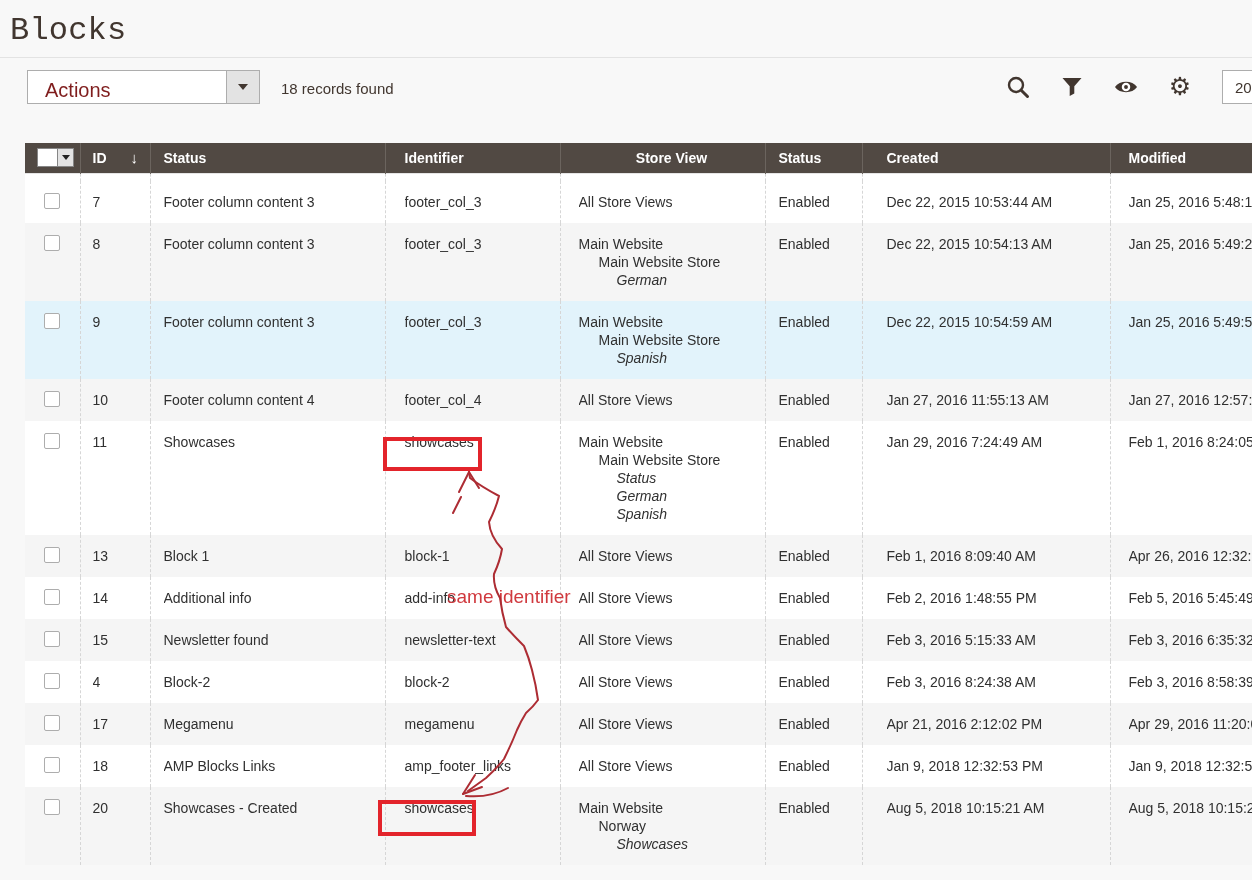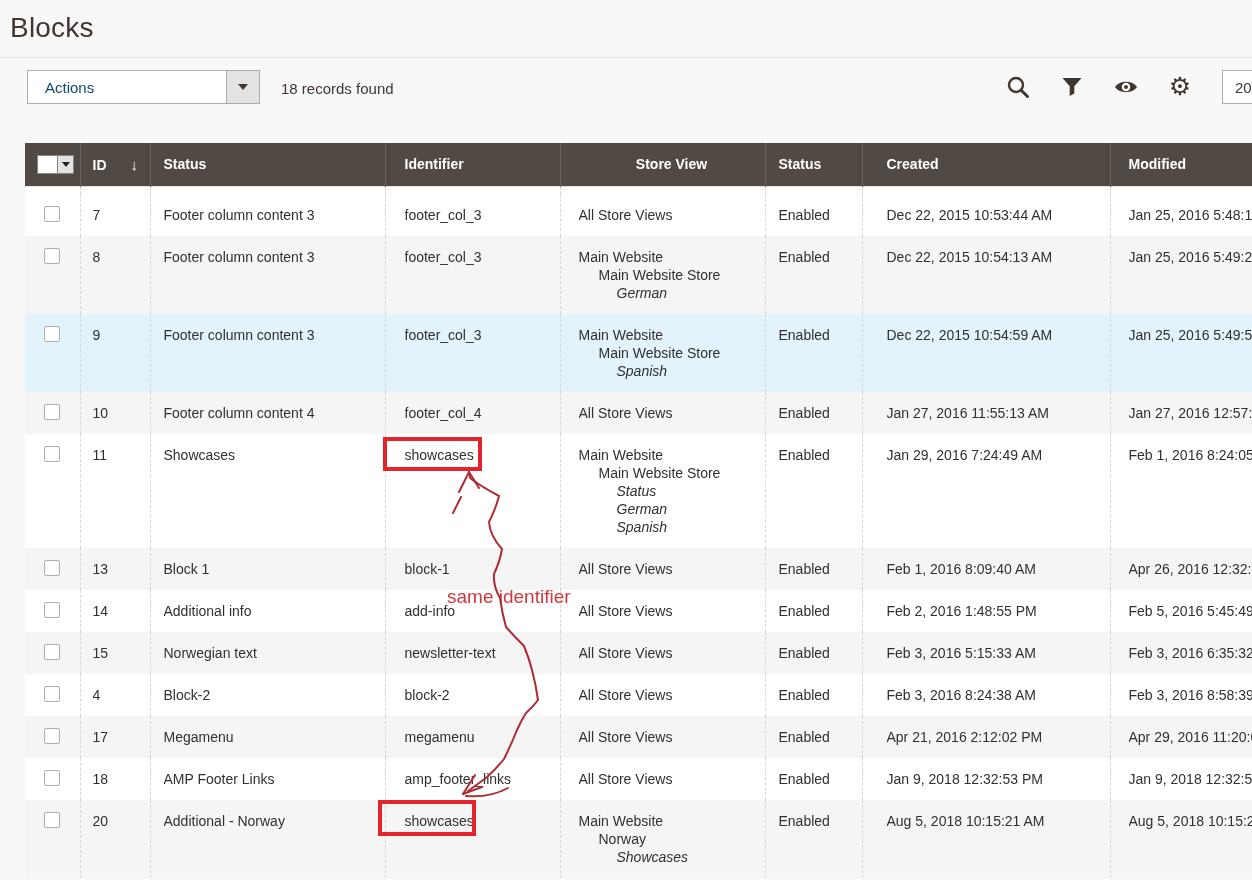--- a/index.html
+++ b/index.html
@@ -4,31 +4,31 @@
 <style>
   * { box-sizing: border-box; margin: 0; padding: 0; }
   html, body { background: #ffffff; }
   body { font-family: "Liberation Sans", sans-serif; }
   .page {
     position: relative; width: 1252px; height: 880px;
     overflow: hidden; background: #f8f8f8; color: #303030;
   }
   .page-title {
     position: absolute; top: 12px; left: 10px;
-    font-size: 28px; font-weight: 400; color: #41362f; letter-spacing: 0.2px;
+    font-size: 32px; font-weight: 400; color: #41362f; letter-spacing: 0.2px; font-family: Liberation Mono, monospace;
   }
   .title-divider { position: absolute; top: 57px; left: 0; width: 100%; height: 1px; background: #e3e3e3; }
 
   
   .actions-select {
     position: absolute; top: 70px; left: 27px; width: 233px; height: 34px;
     background: #fff; border: 1px solid #adadad; display: flex; align-items: stretch;
     cursor: pointer;
   }
-  .actions-select .lbl { flex: 1; font-size: 15px; color: #0c4a6e; padding: 8px 0 0 17px; }
+  .actions-select .lbl { flex: 1; font-size: 20px; color: #7f1d1d; padding: 8px 0 0 17px; }
   .actions-select .arrow-seg {
     width: 33px; border-left: 1px solid #adadad; background: #e3e3e3;
     display: flex; align-items: center; justify-content: center;
   }
   .actions-select .arrow-seg .tri { width: 0; height: 0; border-left: 5px solid transparent; border-right: 5px solid transparent; border-top: 6px solid #41362f; }
   .records-found { position: absolute; top: 80px; left: 281px; font-size: 15px; color: #41362f; }
 
   .toolbar-icons { position: absolute; top: 74px; left: 1006px; display: flex; gap: 30px; align-items: center; }
   .tb-icon { width: 24px; height: 26px; display: flex; align-items: center; justify-content: center; cursor: pointer; }
   .gear-glyph { font-size: 25px; color: #41362f; line-height: 26px; font-family: "DejaVu Sans", sans-serif; }
@@ -37,21 +37,21 @@
     position: absolute; top: 70px; left: 1222px; width: 80px; height: 34px;
     background: #fff; border: 1px solid #adadad; font-size: 15px; color: #41362f;
     padding: 8px 0 0 12px;
   }
 
   
   .grid-wrap { position: absolute; top: 143px; left: 25px; width: 1227px; overflow: hidden; }
   table.blocks-grid { border-collapse: collapse; table-layout: fixed; width: 1335px; background: #fff; }
   table.blocks-grid th {
     background: #514943; color: #fff; font-size: 14px; font-weight: 700;
-    text-align: left; height: 43px; vertical-align: middle;
+    text-align: left; height: 30px; vertical-align: middle;
   }
   table.blocks-grid th + th { border-left: 1px solid #6b645e; }
   table.blocks-grid td { vertical-align: top; font-size: 14px; color: #303030; padding-top: 12px; padding-bottom: 12px; }
   table.blocks-grid tbody td + td { border-left: 1px dashed #d6d6d6; }
   tr.spacer-row td { padding: 0; height: 8px; background: #fff; border-top: 1px solid #e5e5e5; }
   tr.data-row { background: #fff; }
   tr.data-row.row-alt { background: #f5f5f5; }
   tr.data-row.row-hover { background: #e2f3fb; }
   .cell-line { line-height: 18px; white-space: nowrap; overflow: hidden; }
   .sv-l0 { padding-left: 0; }
@@ -336,21 +336,21 @@
             <td style="padding-left: 18px;">
               <div class="cell-line">Feb 5, 2016 5:45:49 AM</div>
             </td>
           </tr>
           <tr class="data-row row-alt">
             <td style="text-align: center;"><input type="checkbox" class="cb" style=""></td>
             <td style="padding-left: 12px;">
               <div class="cell-line">15</div>
             </td>
             <td style="padding-left: 13px;">
-              <div class="cell-line">Norwegian text</div>
+              <div class="cell-line">Newsletter found</div>
             </td>
             <td style="padding-left: 19px;">
               <div class="cell-line">newsletter-text</div>
             </td>
             <td style="padding-left: 18px;">
               <div class="cell-line sv-l0">All Store Views</div>
             </td>
             <td style="padding-left: 13px;">
               <div class="cell-line">Enabled</div>
             </td>
@@ -408,21 +408,21 @@
             <td style="padding-left: 18px;">
               <div class="cell-line">Apr 29, 2016 11:20:02 PM</div>
             </td>
           </tr>
           <tr class="data-row">
             <td style="text-align: center;"><input type="checkbox" class="cb" style=""></td>
             <td style="padding-left: 12px;">
               <div class="cell-line">18</div>
             </td>
             <td style="padding-left: 13px;">
-              <div class="cell-line">AMP Footer Links</div>
+              <div class="cell-line">AMP Blocks Links</div>
             </td>
             <td style="padding-left: 19px;">
               <div class="cell-line">amp_footer_links</div>
             </td>
             <td style="padding-left: 18px;">
               <div class="cell-line sv-l0">All Store Views</div>
             </td>
             <td style="padding-left: 13px;">
               <div class="cell-line">Enabled</div>
             </td>
@@ -432,21 +432,21 @@
             <td style="padding-left: 18px;">
               <div class="cell-line">Jan 9, 2018 12:32:53 PM</div>
             </td>
           </tr>
           <tr class="data-row row-alt">
             <td style="text-align: center;"><input type="checkbox" class="cb" style=""></td>
             <td style="padding-left: 12px;">
               <div class="cell-line">20</div>
             </td>
             <td style="padding-left: 13px;">
-              <div class="cell-line">Additional - Norway</div>
+              <div class="cell-line">Showcases - Created</div>
             </td>
             <td style="padding-left: 19px;">
               <div class="cell-line">showcases</div>
             </td>
             <td style="padding-left: 18px;">
               <div class="cell-line sv-l0">Main Website</div>
               <div class="cell-line sv-l1">Norway</div>
               <div class="cell-line sv-l2">Showcases</div>
             </td>
             <td style="padding-left: 13px;">

